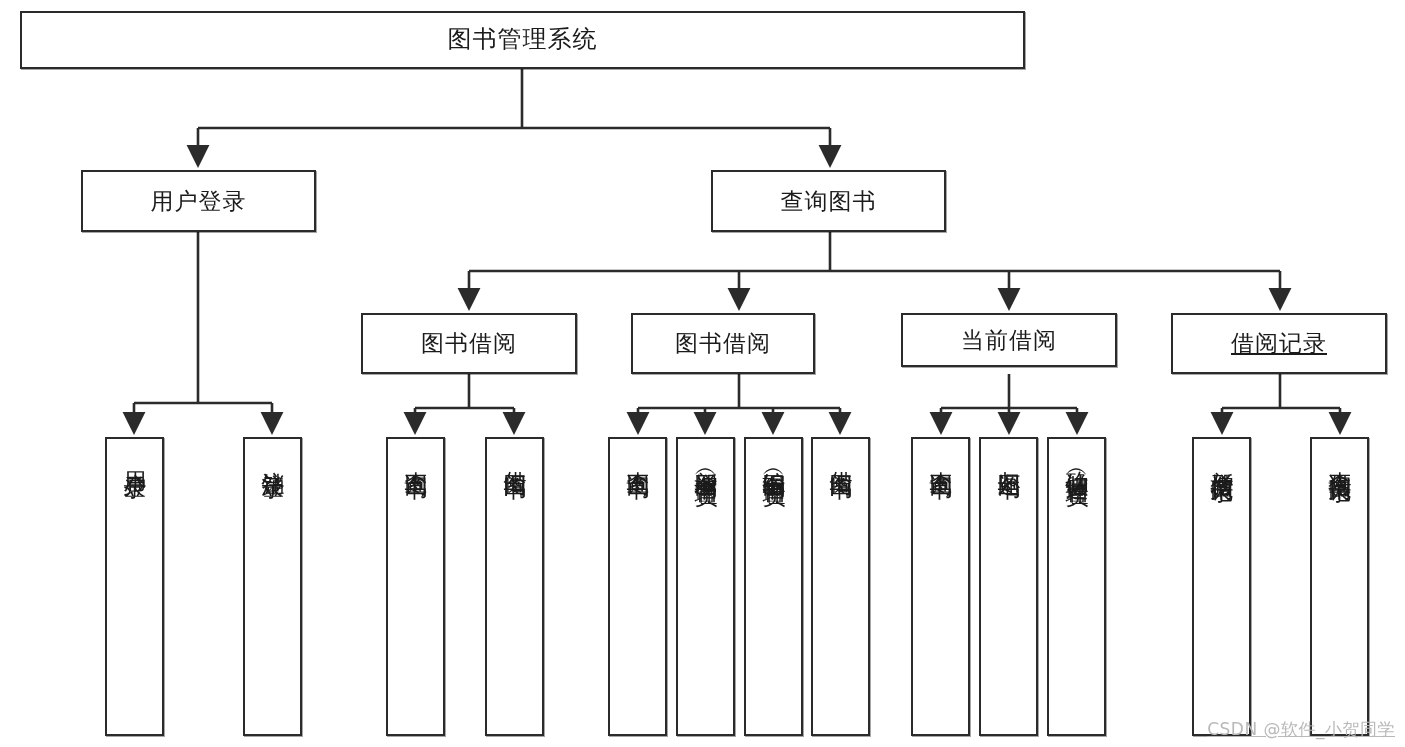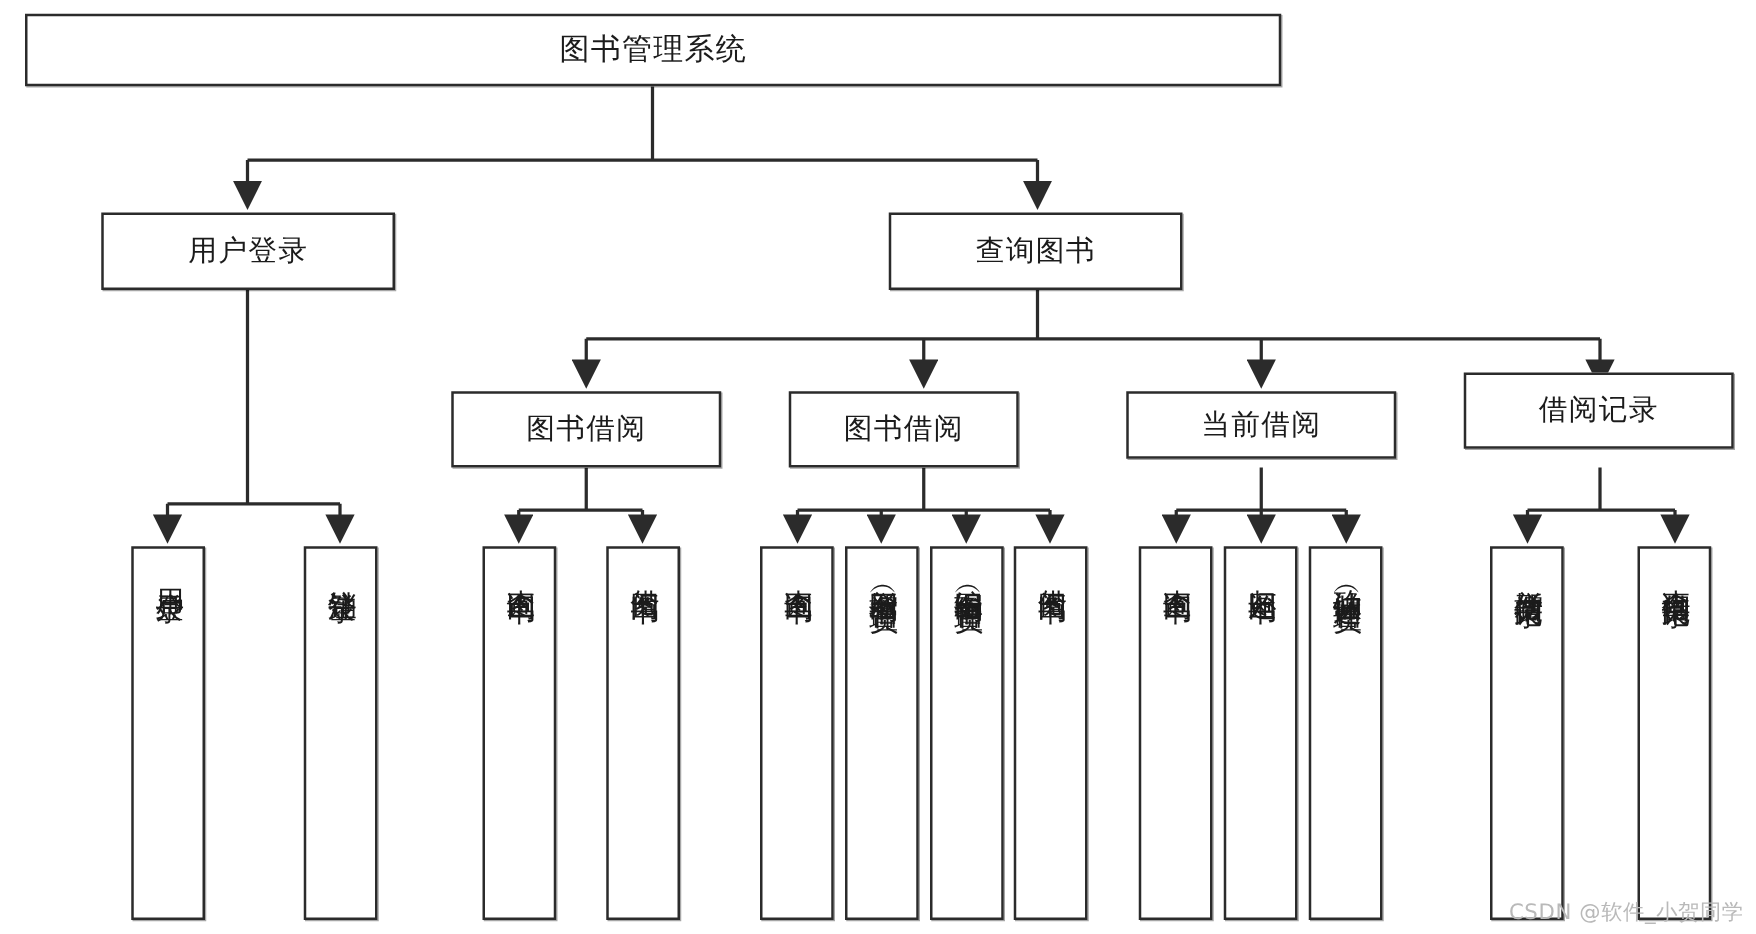--- a/index.html
+++ b/index.html
@@ -41,20 +41,21 @@
 
   
   #watermark{
     position:absolute;
     right:10px;bottom:6px;
     font-size:17px;
     color:#b9b9b9;
     letter-spacing:.5px;
     white-space:nowrap;
     pointer-events:none;
+    text-decoration:underline;
   }
 </style>
 </head>
 <body>
 
 <svg id="canvas" viewBox="0 0 1405 747" xmlns="http://www.w3.org/2000/svg">
   <defs>
     <marker id="arrow" viewBox="0 0 12 12" refX="10" refY="6" markerWidth="9" markerHeight="9" orient="auto-start-reverse">
       <path d="M0 0 L12 6 L0 12 z" fill="#2b2b2b"></path>
     </marker>
@@ -120,21 +121,21 @@
 </div>
 
 <div class="node horiz" style="left:631px;top:313px;width:184px;height:61px;">
   <span>图书借阅</span>
 </div>
 
 <div class="node horiz" style="left:901px;top:313px;width:216px;height:54px;">
   <span>当前借阅</span>
 </div>
 
-<div class="node horiz" style="left:1171px;top:298px;width:216px;height:61px;">
+<div class="node horiz" style="left:1171px;top:313px;width:216px;height:61px;text-decoration:underline;">
   <span>借阅记录</span>
 </div>
 
 <div class="node vert" style="left:105px;top:437px;width:59px;height:299px;">
   <span class="vtext">用户登录</span>
 </div>
 <div class="node vert" style="left:243px;top:437px;width:59px;height:299px;">
   <span class="vtext">注销登录</span>
 </div>
 

